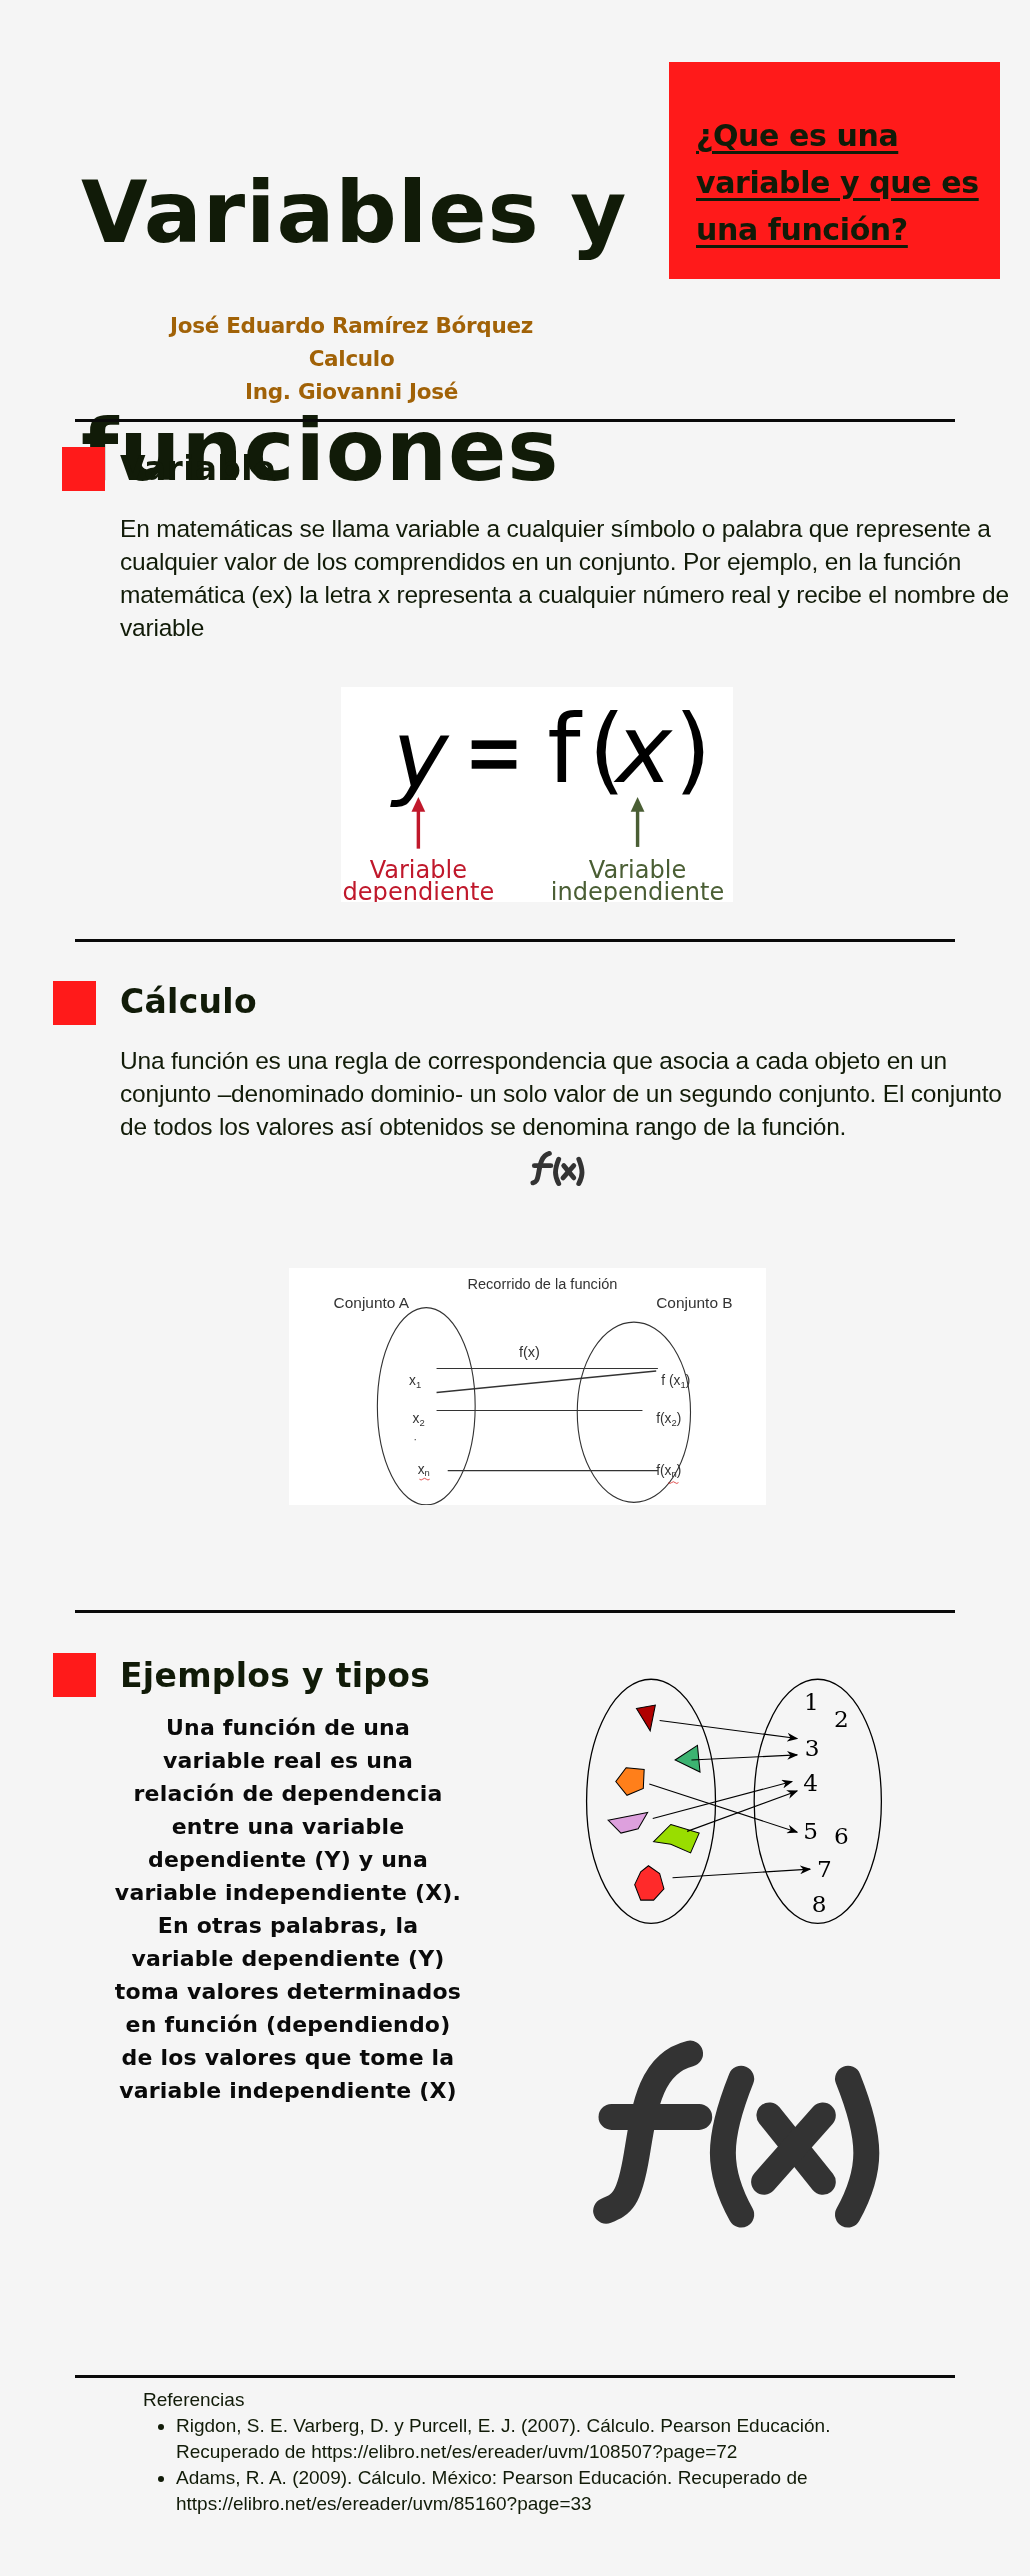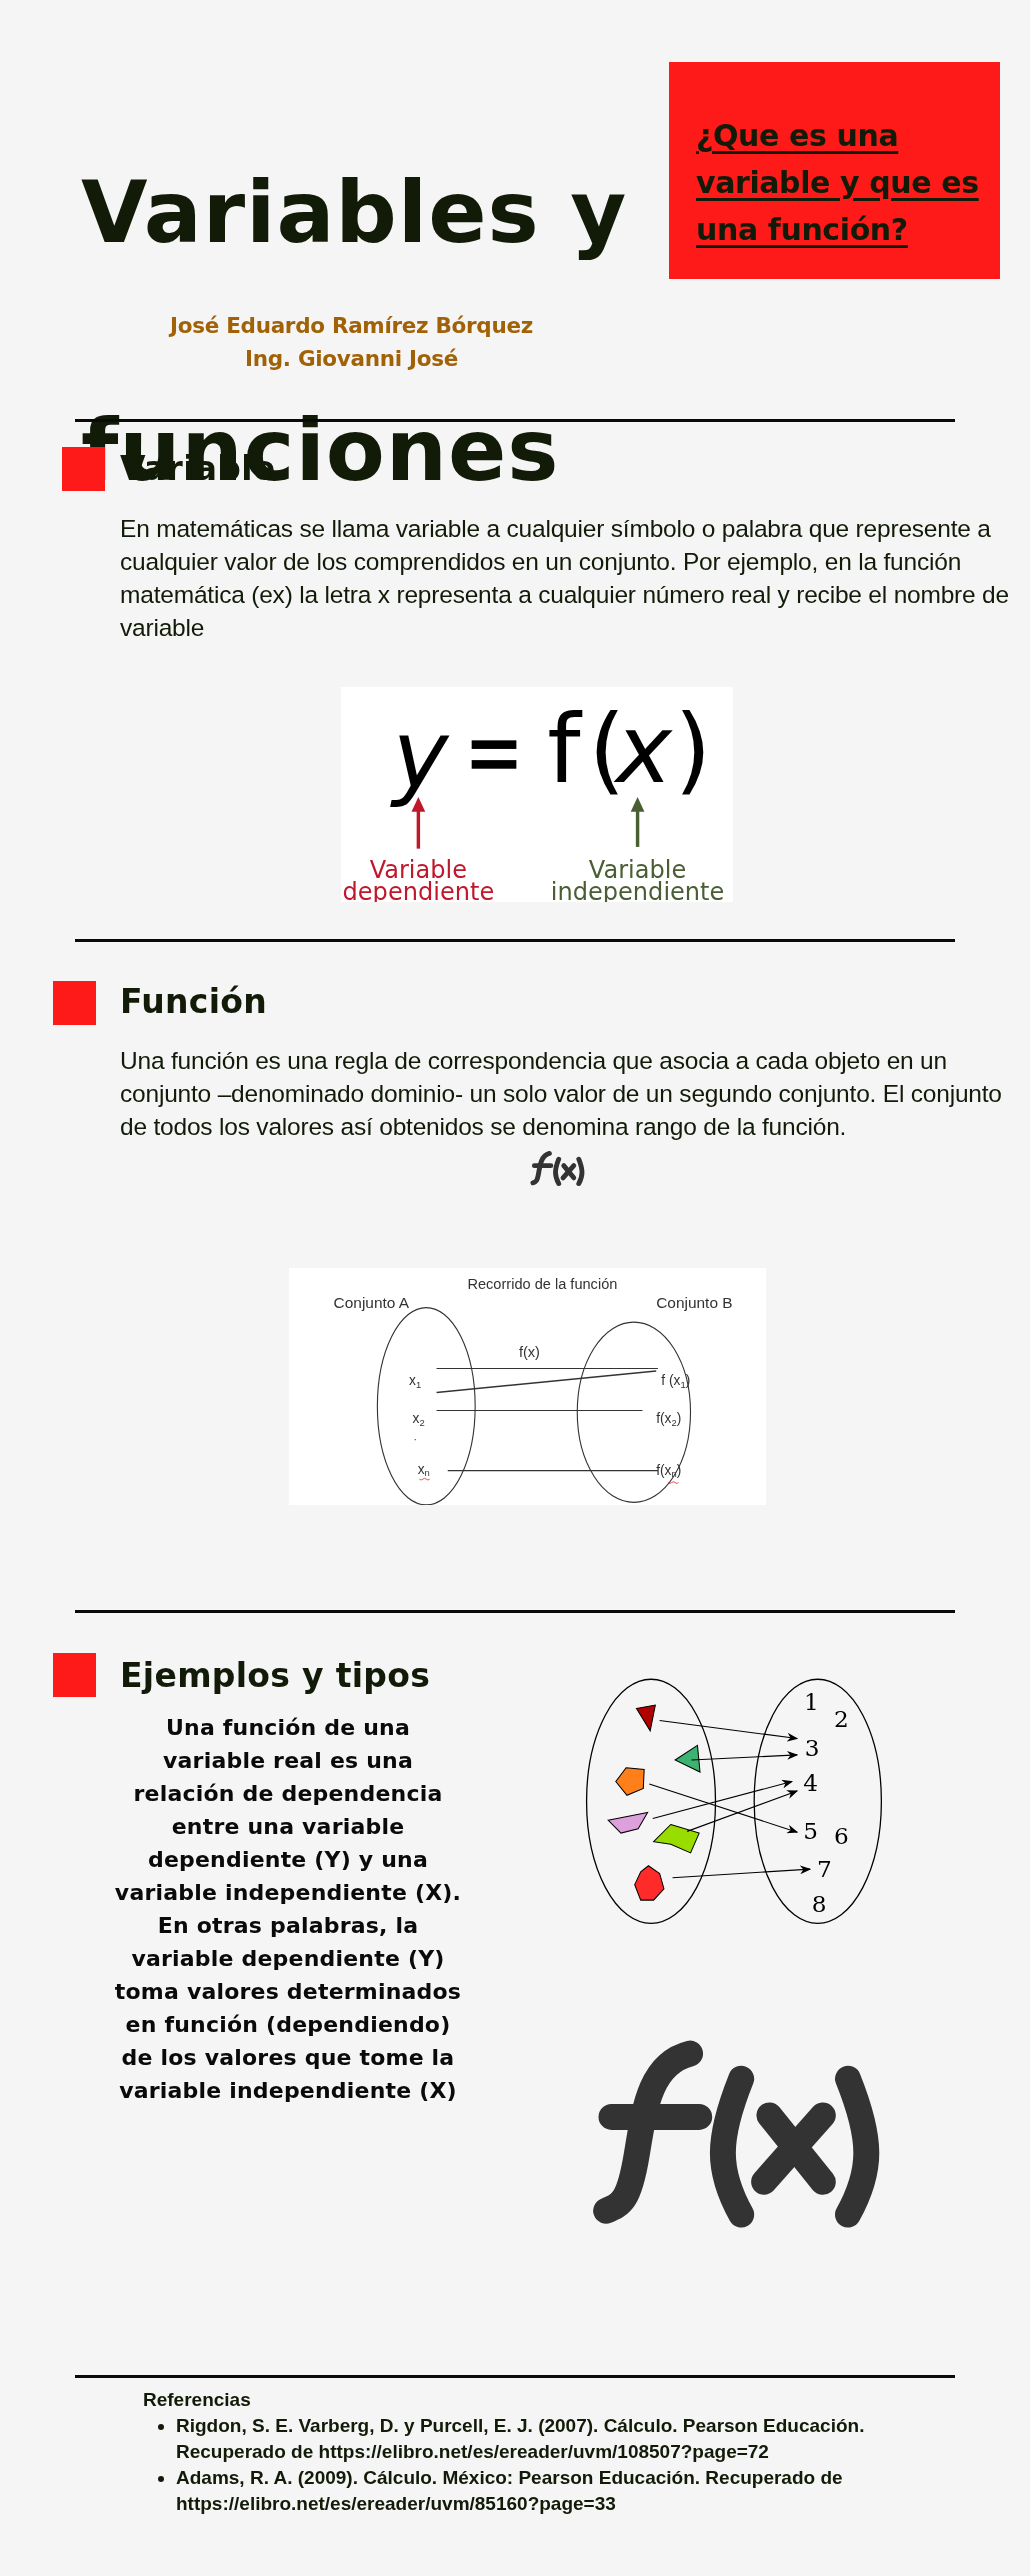--- a/index.html
+++ b/index.html
@@ -42,39 +42,40 @@
   }
   .img-box { background: #ffffff; }
   .para3 {
     left: 94px; top: 1711px; width: 348px; text-align: center;
     font-family: "DejaVu Sans", sans-serif; font-weight: bold; font-size: 22px; line-height: 33px; color: #0a0a0a;
     letter-spacing: 0.2px;
     margin-left: 20px;
   }
   .refs {
     left: 143px; top: 2387px; width: 773px;
-    font-family: "Liberation Sans", sans-serif; font-weight: bold; font-size: 19px; line-height: 26px; color: #111b08;
+    font-family: "Liberation Sans", sans-serif; font-weight: normal; font-size: 19px; line-height: 26px; color: #111b08;
   }
   .refs ul { margin: 0; padding-left: 33px; }
   .refs li { padding-left: 0; }
 </style>
 </head>
 <body>
 
 <div class="abs title">
   <span>Variables y</span>
   <span>funciones</span>
 </div>
 
 <div class="abs question-box">
   <div class="question-text">¿Que es una variable y que es una función?</div>
 </div>
 
 <div class="abs author">
   <div>José Eduardo Ramírez Bórquez</div>
+  <div>Calculo</div>
   <div>Ing. Giovanni José</div>
 </div>
 
 <div class="abs divider" style="top:419px;"></div>
 
 <div class="abs red-square" style="left:62px; top:447px;"></div>
 <div class="abs heading" style="left:120px; top:449px;">Variable</div>
 <div class="abs para" style="left:120px; top:512px; width:902px;">En matemáticas se llama variable a cualquier símbolo o palabra que represente a cualquier valor de los comprendidos en un conjunto. Por ejemplo, en la función matemática (ex) la letra x representa a cualquier número real y recibe el nombre de variable</div>
 
 <div class="abs img-box" style="left:341px; top:687px; width:392px; height:215px;">
@@ -95,21 +96,21 @@
     <text x="90" y="222" text-anchor="middle" font-family="DejaVu Sans, sans-serif" font-size="28" fill="#c0182b">Variable</text>
     <text x="90" y="254" text-anchor="middle" font-family="DejaVu Sans, sans-serif" font-size="28" fill="#c0182b" dy="-6">dependiente</text>
     <text x="345" y="222" text-anchor="middle" font-family="DejaVu Sans, sans-serif" font-size="28" fill="#4a5e34">Variable</text>
     <text x="345" y="254" text-anchor="middle" font-family="DejaVu Sans, sans-serif" font-size="28" fill="#4a5e34" dy="-6">independiente</text>
   </svg>
 </div>
 
 <div class="abs divider" style="top:939px;"></div>
 
 <div class="abs red-square" style="left:53px; top:981px;"></div>
-<div class="abs heading" style="left:120px; top:982px;">Función</div>
+<div class="abs heading" style="left:120px; top:982px;">Cálculo</div>
 <div class="abs para" style="left:120px; top:1044px; width:884px;">
   <span>Una función  es una regla de correspondencia que asocia a cada objeto en un conjunto –denominado dominio- un solo valor de un segundo conjunto. El conjunto de todos los valores así obtenidos se denomina rango de la función.</span>
 </div>
 <div class="abs" style="left:527px; top:1147px; width:62px; height:43px;">
   <svg width="62" height="43" viewBox="0 0 420 300">
     <g stroke="#333" stroke-width="34" stroke-linecap="round" fill="none">
       <path d="M150 45 C95 60 85 120 75 180 C65 240 55 245 35 250"></path>
       <line x1="45" y1="130" x2="160" y2="130"></line>
       <path d="M215 85 C185 160 185 200 215 255"></path>
       <line x1="250" y1="130" x2="320" y2="215"></line>

